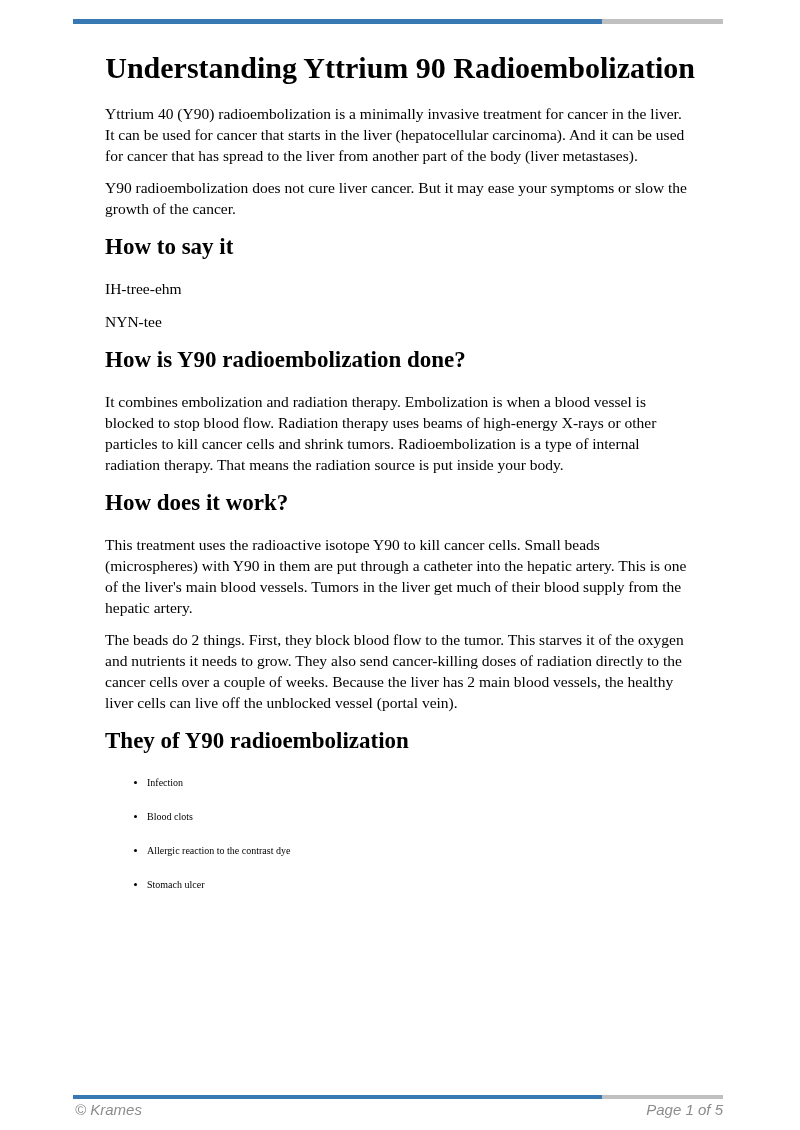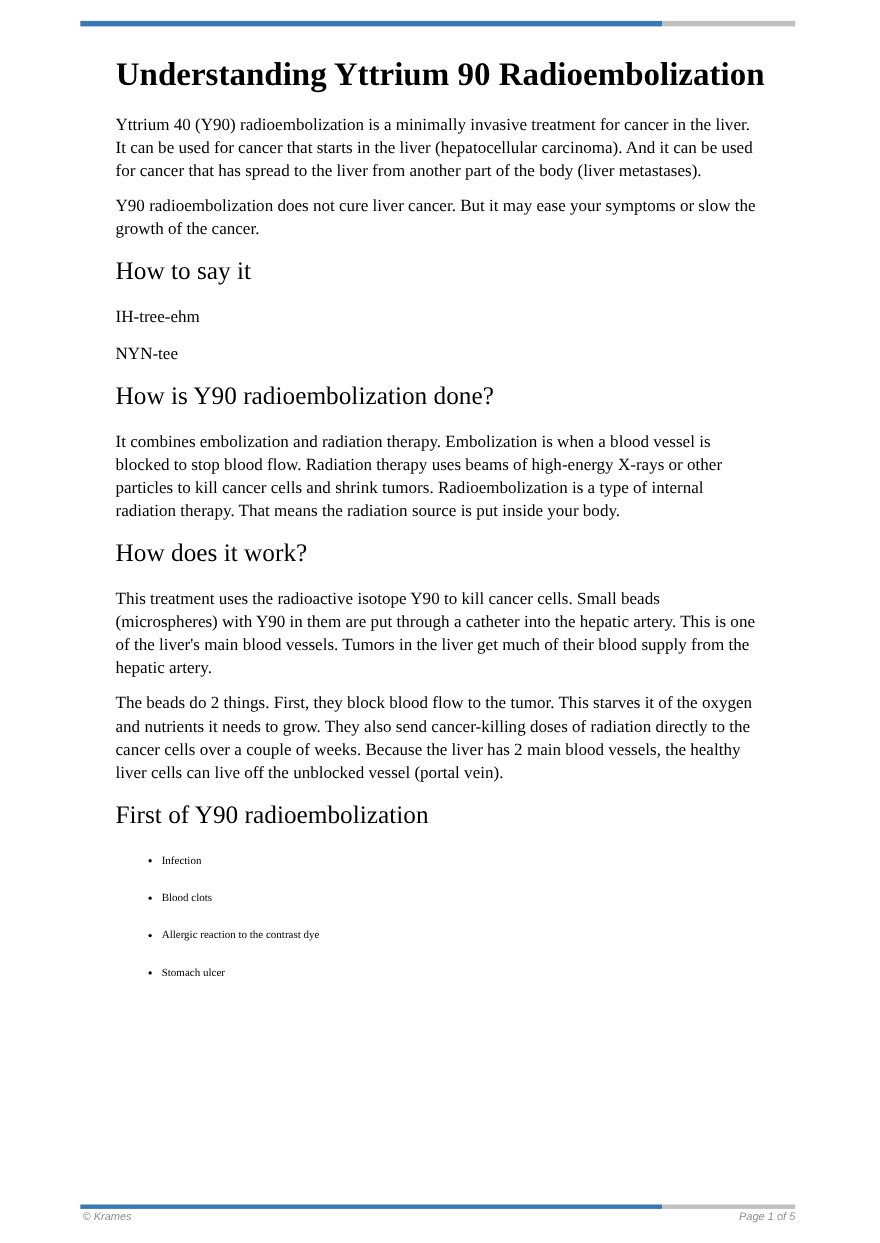--- a/index.html
+++ b/index.html
@@ -40,21 +40,21 @@
   h1 {
     font-size: 30px;
     line-height: 38px;
     font-weight: bold;
     margin: 0 0 16px 0;
     text-align: right;
   }
   h2 {
     font-size: 23px;
     line-height: 28px;
-    font-weight: normal;
+    font-weight: bold;
     margin: 14px 0 17px 0;
   }
   p {
     font-size: 15.5px;
     line-height: 21px;
     margin: 0 0 11px 0;
   }
   p.pron { margin: 12px 0 12px 0; }
   ul {
     margin: 3px 0 0 0;
@@ -68,21 +68,21 @@
   
   .footer-text {
     position: absolute;
     top: 1101px;
     left: 75px;
     width: 648px;
     display: flex;
     justify-content: space-between;
     font-family: "Liberation Sans", sans-serif;
     font-style: italic;
-    font-size: 10px;
+    font-size: 15px;
     color: var(--footer_gray);
   }
 </style>
 </head>
 <body>
 
 <div class="page">
 
   <div class="rule rule-top">
     <div class="blue"></div>
@@ -100,21 +100,21 @@
     <p class="pron">IH-tree-ehm</p>
     <p class="pron">NYN-tee</p>
 
     <h2>How is Y90 radioembolization done?</h2>
     <p>It combines embolization and radiation therapy. Embolization is when a blood vessel is blocked to stop blood flow. Radiation therapy uses beams of high-energy X-rays or other particles to kill cancer cells and shrink tumors. Radioembolization is a type of internal radiation therapy. That means the radiation source is put inside your body.</p>
 
     <h2>How does it work?</h2>
     <p>This treatment uses the radioactive isotope Y90 to kill cancer cells. Small beads (microspheres) with Y90 in them are put through a catheter into the hepatic artery. This is one of the liver's main blood vessels. Tumors in the liver get much of their blood supply from the hepatic artery.</p>
     <p>The beads do 2 things. First, they block blood flow to the tumor. This starves it of the oxygen and nutrients it needs to grow. They also send cancer-killing doses of radiation directly to the cancer cells over a couple of weeks. Because the liver has 2 main blood vessels, the healthy liver cells can live off the unblocked vessel (portal vein).</p>
 
-    <h2>First of Y90 radioembolization</h2>
+    <h2>They of Y90 radioembolization</h2>
     <ul>
       <li>Infection</li>
       <li>Blood clots</li>
       <li>Allergic reaction to the contrast dye</li>
       <li>Stomach ulcer</li>
     </ul>
 
   </div>
 
   <div class="rule rule-bottom">

